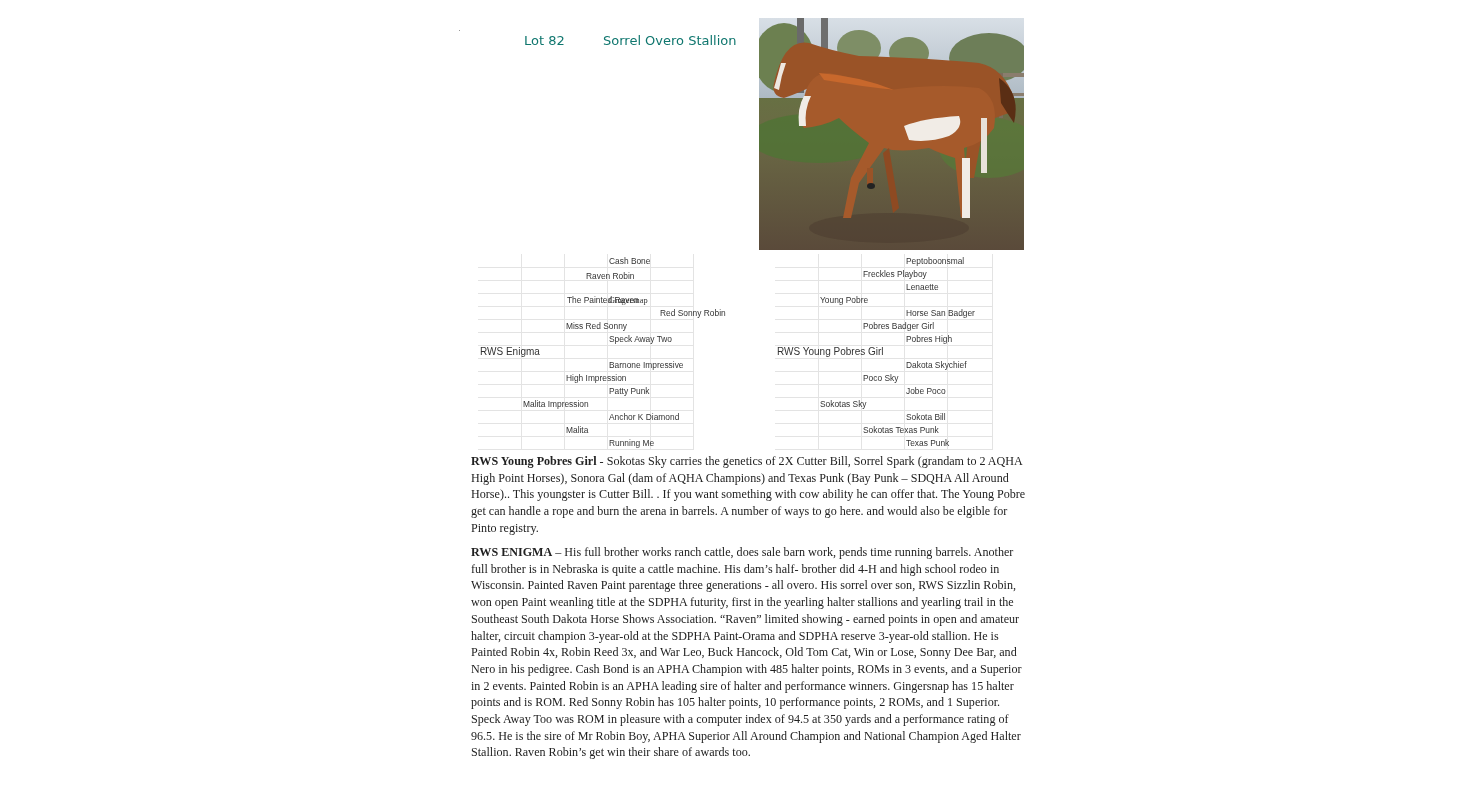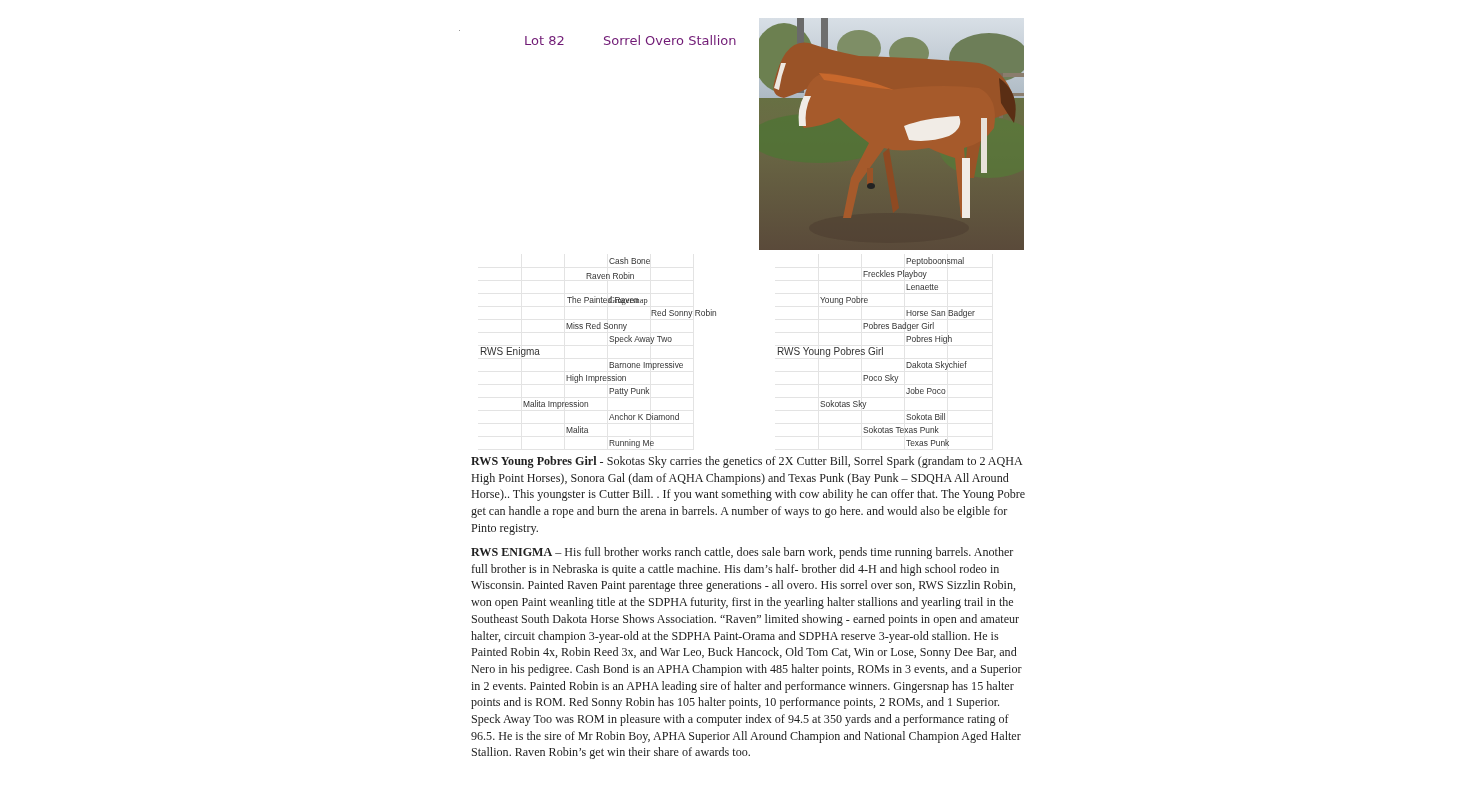--- a/index.html
+++ b/index.html
@@ -1,18 +1,18 @@
 <!DOCTYPE html>
 <html><head>
   <meta charset="utf-8">
   <style>
     html, body { margin: 0; padding: 0; background: #ffffff; }
     body { width: 1480px; height: 790px; position: relative; overflow: hidden; font-family: "Liberation Sans", sans-serif; color: #222; }
     .dot { position: absolute; left: 459px; top: 30px; width: 1px; height: 1px; background: #999; }
-    .lot { position: absolute; top: 33px; font-family: "DejaVu Sans", "Liberation Sans", sans-serif; font-size: 13px; color: #701a75; }
+    .lot { position: absolute; top: 33px; font-family: "DejaVu Sans", "Liberation Sans", sans-serif; font-size: 13px; color: #0f766e; }
     .lot-num { left: 524px; }
     .lot-desc { left: 603px; }
 
     
     .photo { position: absolute; left: 759px; top: 18px; width: 265px; height: 232px; overflow: hidden; background: #6b7a4a; }
     .photo svg { display: block; width: 100%; height: 100%; }
 
     
     .ped { position: absolute; }
     .ped .row { position: absolute; left: 0; height: 13px; border-bottom: 1px solid #e3e3e3; }
@@ -107,21 +107,21 @@
   <div class="vline" style="left:43px; height:196px;"></div>
   <div class="vline" style="left:86px; height:196px;"></div>
   <div class="vline" style="left:129px; height:196px;"></div>
   <div class="vline" style="left:172px; height:196px;"></div>
   <div class="vline" style="left:215px; height:196px;"></div>
 
   <div class="name" style="left:131px; top:1px;">Cash Bone</div>
   <div class="name" style="left:88px; top:16px;margin-left:20px;">Raven Robin</div>
   <div class="name" style="left:131px; top:41px;font-family:Liberation Serif, serif;">Gingersnap</div>
   <div class="name" style="left:45px; top:40px;margin-left:44px;">The Painted Raven</div>
-  <div class="name" style="left:131px; top:53px;padding-left:42px;">Red Sonny Robin</div>
+  <div class="name" style="left:140px; top:53px;padding-left:42px;">Red Sonny Robin</div>
   <div class="name" style="left:88px; top:66px;">Miss Red Sonny</div>
   <div class="name" style="left:131px; top:79px;">Speck Away Two</div>
   <div class="name root" style="left:2px; top:91px;">RWS Enigma</div>
   <div class="name" style="left:131px; top:105px;">Barnone Impressive</div>
   <div class="name" style="left:88px; top:118px;">High Impression</div>
   <div class="name" style="left:131px; top:131px;">Patty Punk</div>
   <div class="name" style="left:45px; top:144px;">Malita Impression</div>
   <div class="name" style="left:131px; top:157px;">Anchor K Diamond</div>
   <div class="name" style="left:88px; top:170px;">Malita</div>
   <div class="name" style="left:131px; top:183px;">Running Me</div>

